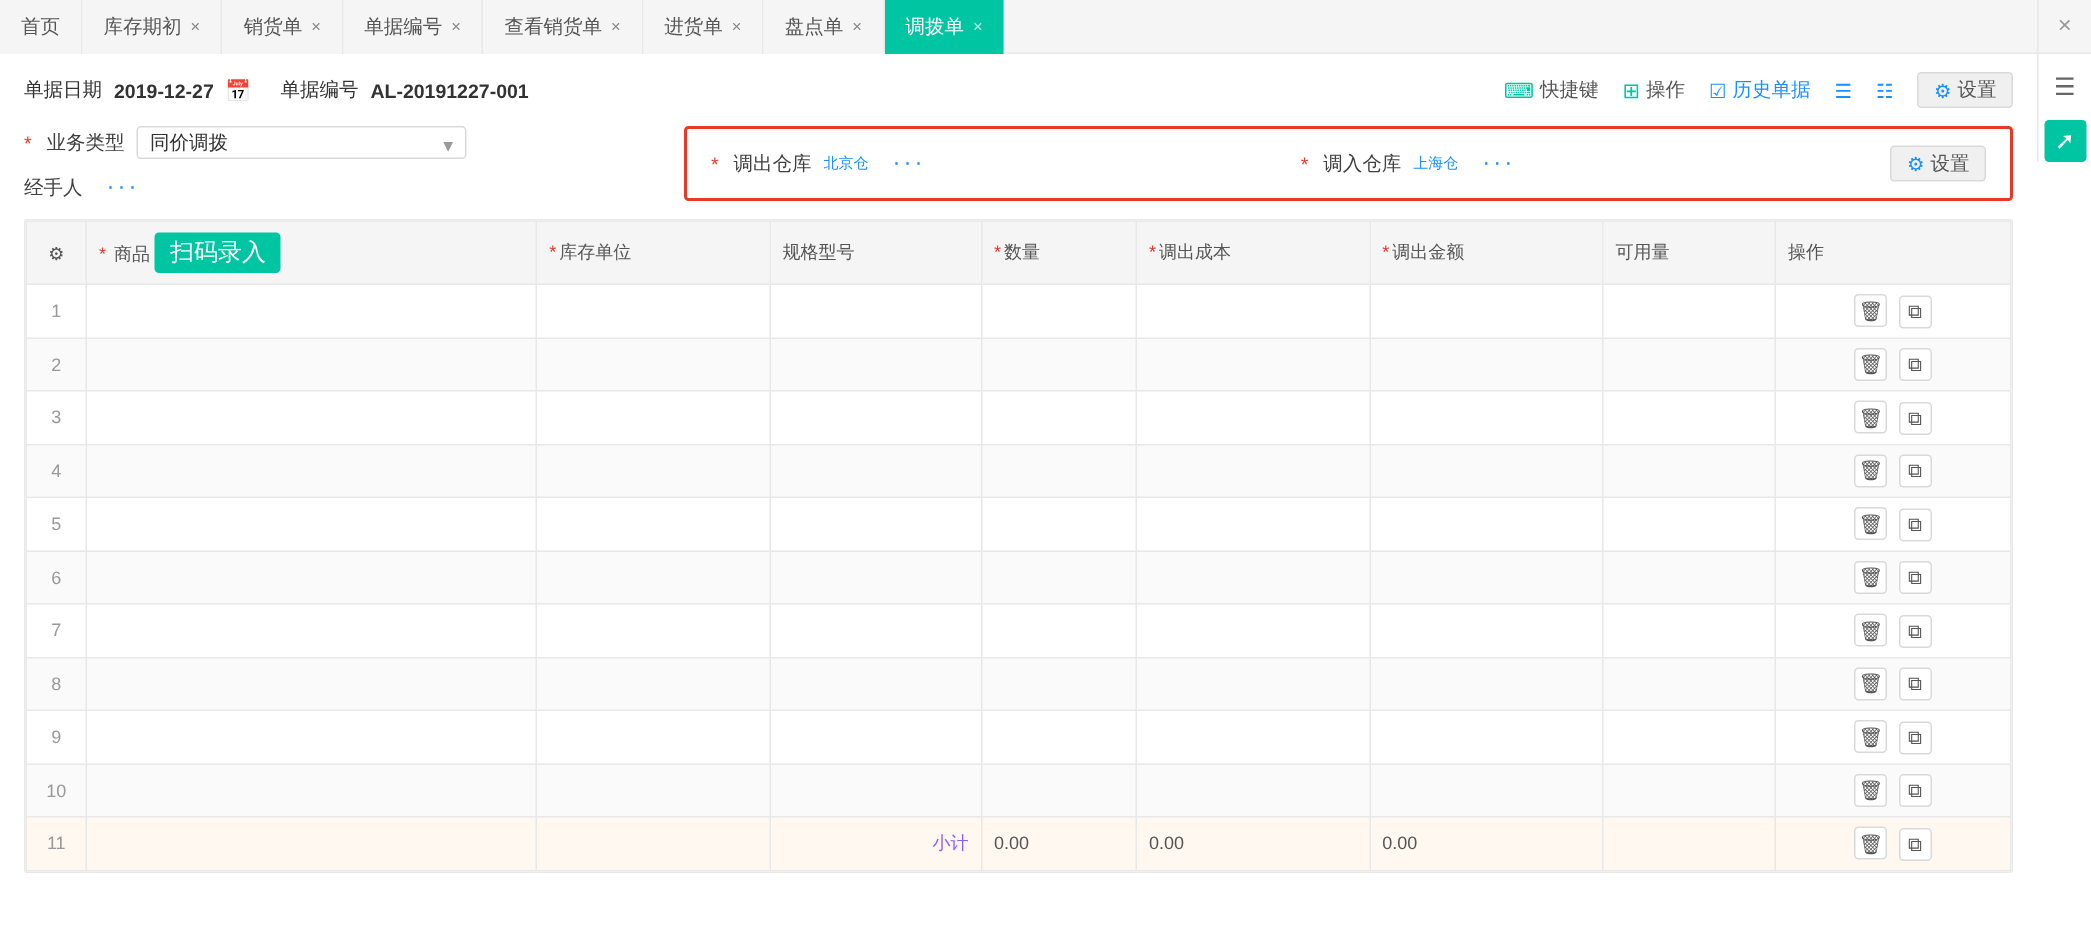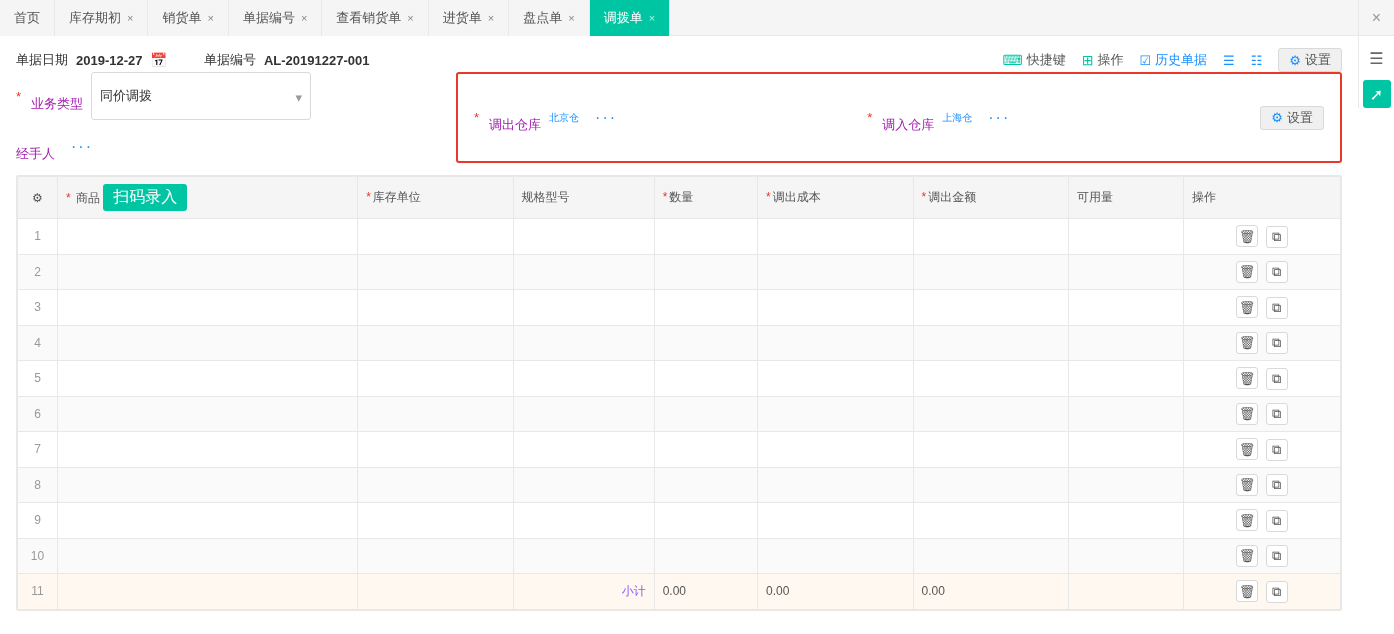--- a/index.html
+++ b/index.html
@@ -59,21 +59,22 @@
     
     .content {
       padding: 12px 16px;
       background: #fff;
     }
 
     
     .header-row {
       display: flex;
       align-items: center;
-      gap: 36px;
+      margin-bottom: 12px;
+      gap: 19px;
     }
     .header-field {
       display: flex;
       align-items: center;
       gap: 8px;
       font-size: 13px;
     }
     .header-field label {
       color: #333;
     }
@@ -159,31 +160,30 @@
     .form-row {
       display: flex;
       align-items: center;
       gap: 8px;
     }
     .required-star {
       color: #e83827;
       margin-right: 2px;
     }
     .field-label {
-      color: #a21caf;
+      color: #404040;
       white-space: nowrap;
-      margin-top: 15px;
     }
     .field-select {
       display: flex;
       align-items: flex-end;
       gap: 21px;
       border: 1px solid #d9d9d9;
       border-radius: 3px;
-      padding: 14px 8px;
+      padding: 1px 8px;
       cursor: pointer;
       background: #fff;
       min-width: 200px;
     }
     .field-select .chevron {
       margin-left: auto;
       color: #999;
     }
     .field-ellipsis {
       color: #1890ff;

